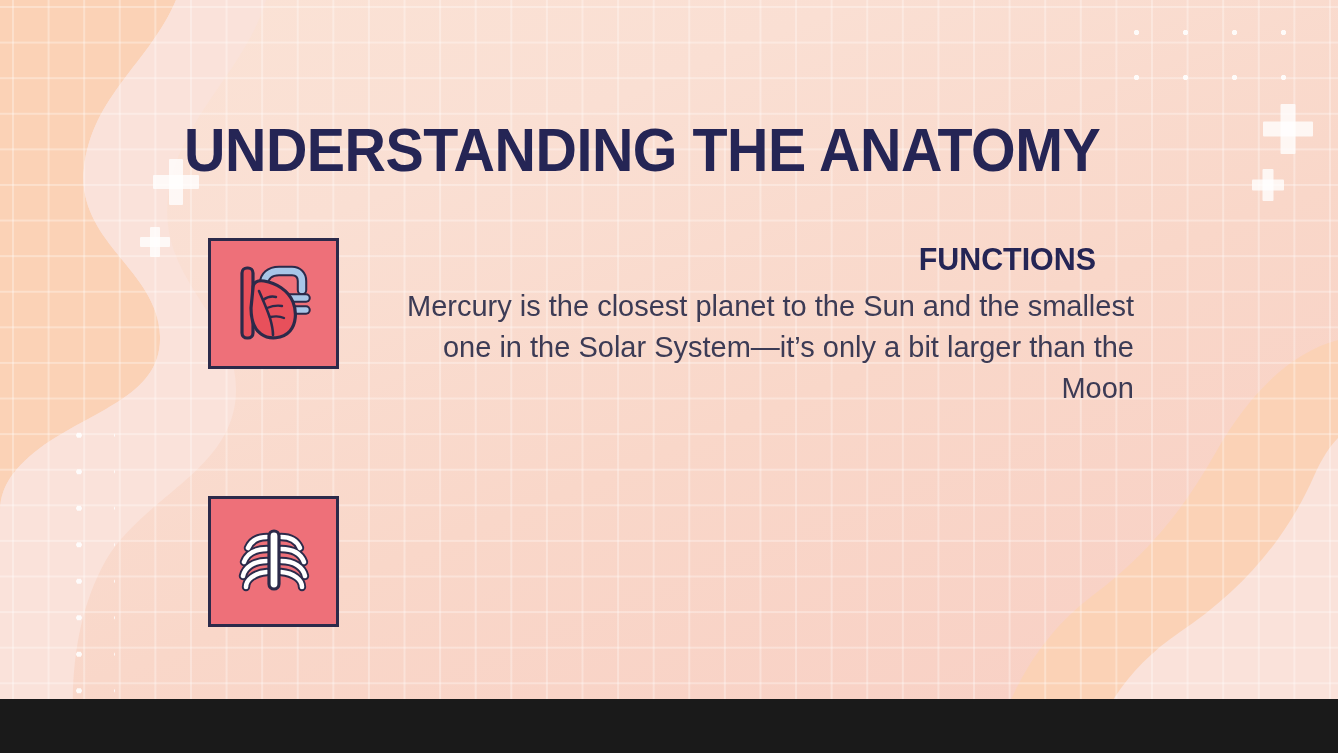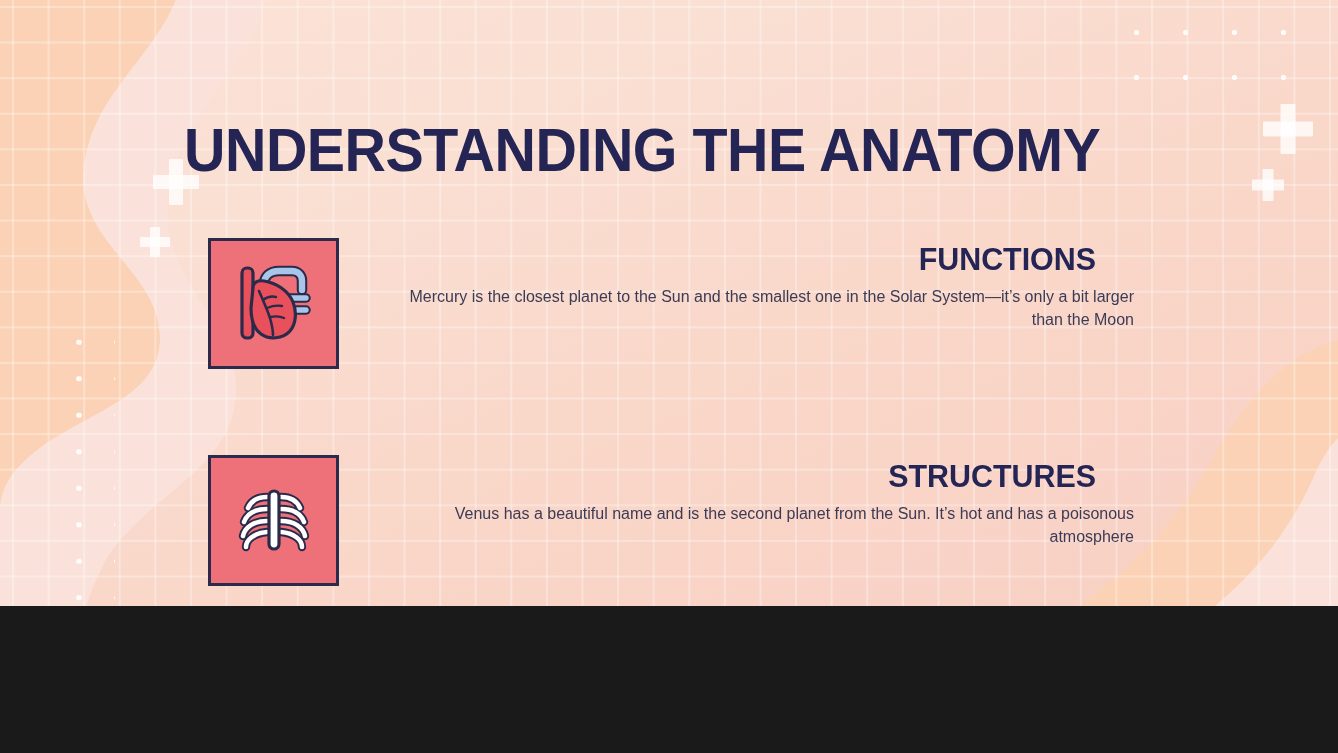--- a/index.html
+++ b/index.html
@@ -3,21 +3,21 @@
 <meta charset="utf-8">
 <style>
   html, body {
     margin: 0;
     padding: 0;
     background: #1a1a1a;
   }
   #slide {
     position: relative;
     width: 1338px;
-    height: 606px;
+    height: 699px;
     overflow: hidden;
     font-family: "Liberation Sans", sans-serif;
     background: linear-gradient(158deg, #FBE3D6 0%, #FADFD3 28%, #F9D7C9 58%, #F8CFC4 100%);
   }
   .grid-overlay {
     position: absolute;
     inset: 0;
     background-image:
       linear-gradient(to right, rgba(255,255,255,0.30) 1.6px, transparent 1.6px),
       linear-gradient(to bottom, rgba(255,255,255,0.30) 1.6px, transparent 1.6px);
@@ -136,21 +136,21 @@
     line-height: 1;
     font-weight: 700;
     color: #252555;
     letter-spacing: 0px;
     font-family: "Liberation Sans Narrow", "Liberation Sans", sans-serif;
     transform: scaleX(0.95);
     transform-origin: left center;
     margin: 0 0 11px 0;
   }
   .feature-body {
-    font-size: 16px;
+    font-size: 29px;
     line-height: 1.42;
     color: #3C3B55;
     font-weight: 400;
     margin: 0;
     max-width: 760px;
   }
 </style>
 </head>
 <body>
 
@@ -242,20 +242,16 @@
               <path d="M31,36 C18,36 9,42 7,51"></path>
               <path d="M45,36 C58,36 67,42 69,51"></path>
               <path d="M31,47 C18,48 10,55 10,62"></path>
               <path d="M45,47 C58,48 66,55 66,62"></path>
             </g>
 
             <rect x="33" y="6" width="10" height="58" rx="5" fill="#FFFFFF" stroke="#2C2A4A" stroke-width="3.2"></rect>
           </g>
         </svg>
       </div>
-      <div class="feature-text">
-        <div class="feature-heading">STRUCTURES</div>
-        <p class="feature-body">Venus has a beautiful name and is the second planet from the Sun. It’s hot and has a poisonous atmosphere</p>
-      </div>
     </div>
 
   </div>
 </div>
 
 </body></html>

